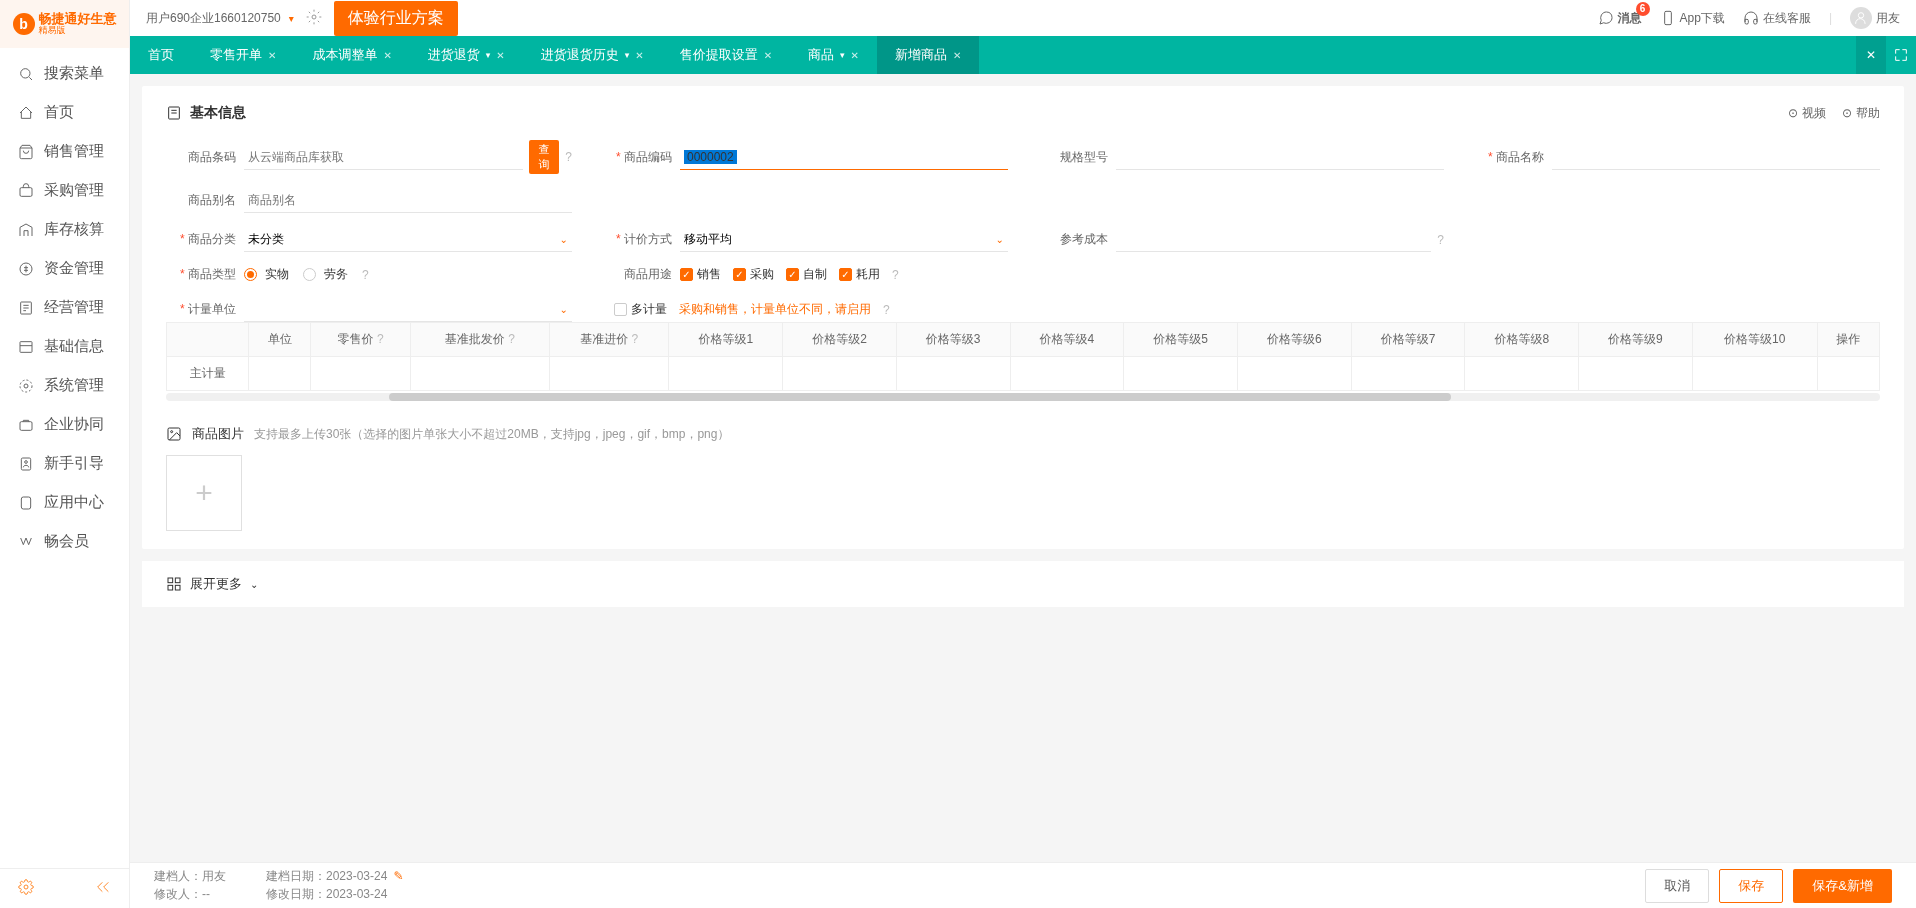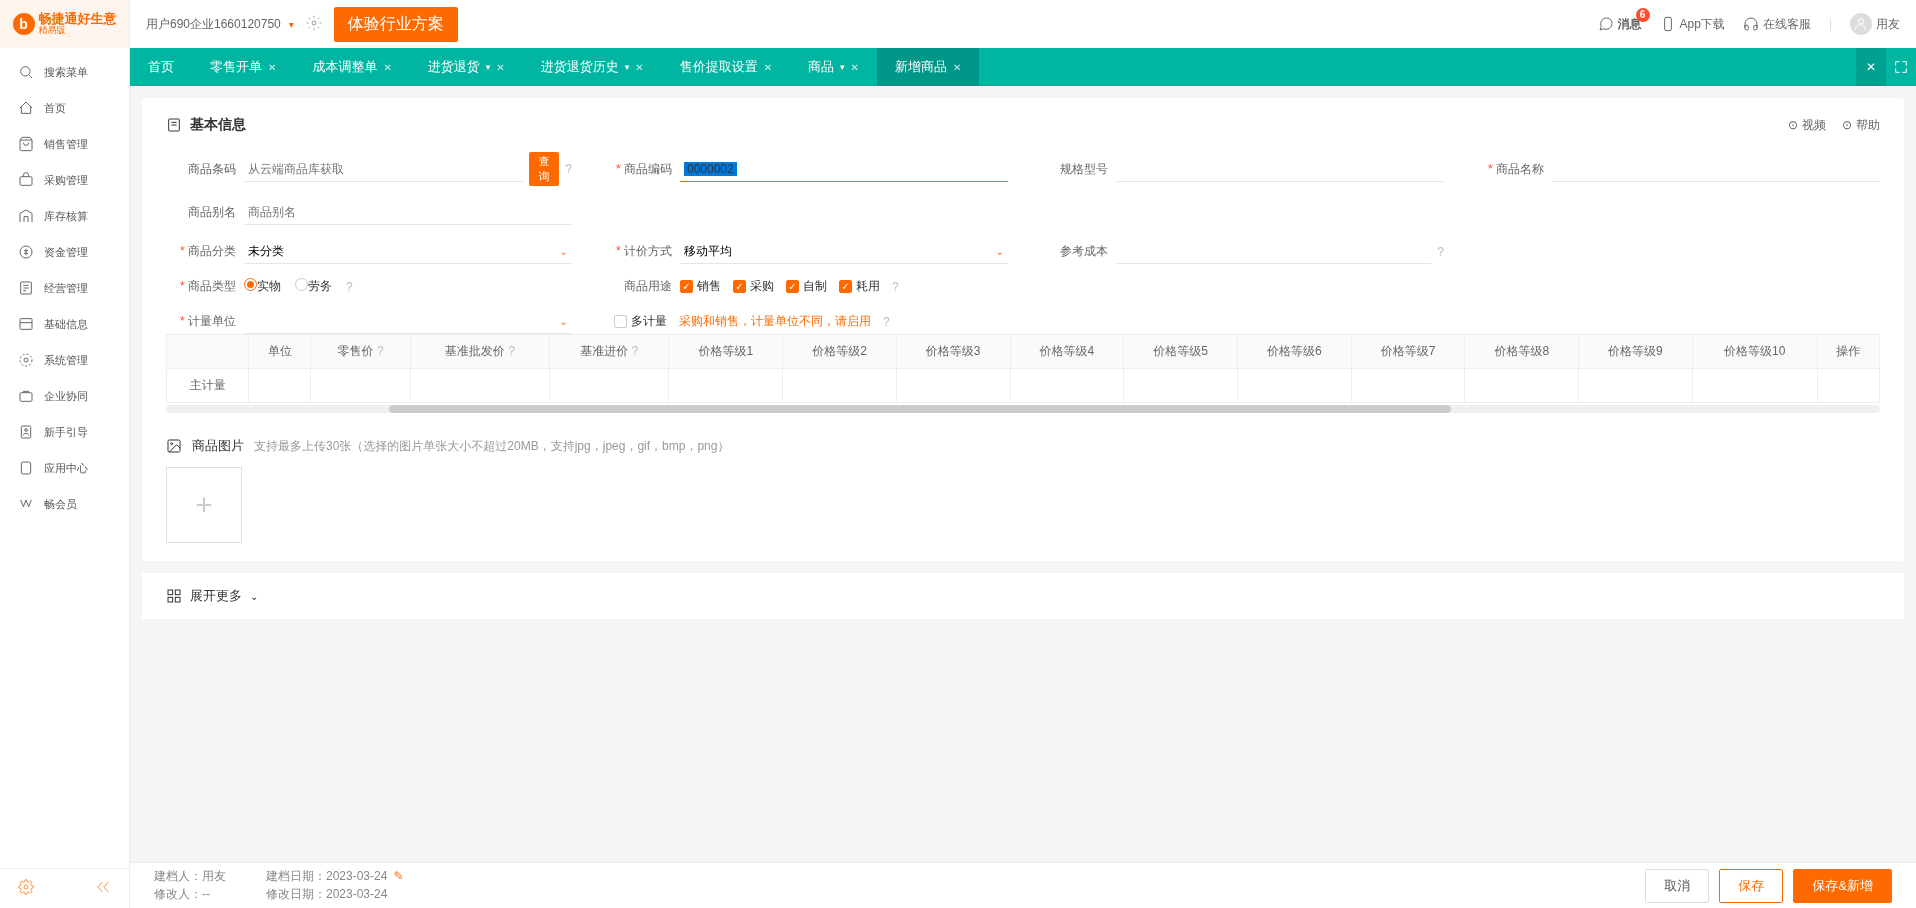--- a/index.html
+++ b/index.html
@@ -7,30 +7,30 @@
 .app { display: flex; height: 100vh; }
 
 
 .sidebar { width: 130px; background: #fff; border-right: 1px solid #eee; display: flex; flex-direction: column; }
 .logo-area { height: 48px; background: #fef5ef; display: flex; align-items: center; justify-content: center; gap: 4px; }
 .logo-icon { width: 22px; height: 22px; background: #ff6a00; border-radius: 50%; display: flex; align-items: center; justify-content: center; color: #fff; font-weight: bold; font-size: 14px; }
 .logo-text { display: flex; flex-direction: column; line-height: 1.1; }
 .logo-main { color: #ff6a00; font-size: 13px; font-weight: 600; }
 .logo-sub { color: #ff6a00; font-size: 9px; }
 .menu { flex: 1; padding: 6px 0; }
-.menu-item { display: flex; align-items: center; gap: 10px; padding: 10px 18px; color: #555; cursor: pointer; font-size: 11px; }
+.menu-item { display: flex; align-items: center; gap: 10px; padding: 10px 18px; color: #555; cursor: pointer; font-size: 15px; }
 .menu-icon { width: 16px; height: 16px; display: inline-flex; align-items: center; justify-content: center; color: #666; }
 .sidebar-footer { display: flex; justify-content: space-between; padding: 10px 18px; border-top: 1px solid #eee; }
 .sidebar-footer span { color: #ff8b2e; cursor: pointer; }
 
 
 .main { flex: 1; display: flex; flex-direction: column; background: #f5f5f5; min-width: 0; }
 
 
-.topbar { height: 48px; background: #fff; display: flex; align-items: center; padding: 0 16px; gap: 12px; }
+.topbar { height: 36px; background: #fff; display: flex; align-items: center; padding: 0 16px; gap: 12px; }
 .user-select { display: flex; align-items: center; gap: 8px; color: #666; font-size: 12px; cursor: pointer; }
 .caret { color: #ff6a00; font-size: 10px; }
 .gear { color: #999; cursor: pointer; }
 .orange-btn { background: #ff6a00; color: #fff; border: none; border-radius: 2px; padding: 7px 14px; font-size: 16px; cursor: pointer; }
 .topbar-spacer { flex: 1; }
 .topbar-right { display: flex; align-items: center; gap: 18px; color: #666; }
 .tb-item { display: flex; align-items: center; gap: 4px; cursor: pointer; font-size: 12px; }
 .badge { position: relative; font-weight: bold; }
 .badge-num { position: absolute; top: -8px; right: -8px; background: #ff4d2e; color: #fff; border-radius: 8px; font-size: 10px; padding: 0 4px; line-height: 14px; min-width: 14px; text-align: center; }
 .avatar { width: 22px; height: 22px; border-radius: 50%; background: #ddd; display: inline-flex; align-items: center; justify-content: center; color: #fff; }
@@ -59,21 +59,21 @@
 .field-label { width: 70px; text-align: right; color: #666; font-size: 12px; flex-shrink: 0; }
 .field-label.req::before { content: "* "; color: #ff4d2e; }
 .field-control { flex: 1; min-width: 0; position: relative; display: flex; align-items: center; gap: 6px; }
 .input { width: 100%; border: none; border-bottom: 1px solid #e5e5e5; padding: 5px 4px; font-size: 12px; outline: none; background: transparent; }
 .input.active { border-bottom: 1px solid #ff6a00; }
 .input-wrap-selected { display: inline-block; background: #0078d7; padding: 0 3px; }
 .select-arrow { position: absolute; right: 4px; color: #ff6a00; font-size: 10px; pointer-events: none; }
 .mini-btn { background: #ff6a00; color: #fff; border: none; font-size: 11px; padding: 2px 6px; border-radius: 2px; cursor: pointer; }
 .help { color: #bbb; font-size: 12px; cursor: pointer; }
 .radio-group { display: flex; gap: 14px; align-items: center; }
-.radio-item { display: flex; align-items: flex-start; gap: 0; cursor: pointer; }
+.radio-item { display: flex; align-items: center; gap: 8px; cursor: pointer; }
 .radio-dot { width: 13px; height: 13px; border: 1px solid #ccc; border-radius: 50%; display: inline-flex; align-items: center; justify-content: center; }
 .radio-dot.checked { border-color: #ff6a00; }
 .radio-dot.checked::after { content: ""; width: 7px; height: 7px; background: #ff6a00; border-radius: 50%; }
 .check-group { display: flex; gap: 12px; align-items: center; flex-wrap: wrap; }
 .check-item { display: flex; align-items: center; gap: 4px; cursor: pointer; }
 .checkbox { width: 13px; height: 13px; border: 1px solid #ccc; border-radius: 2px; display: inline-flex; align-items: center; justify-content: center; font-size: 10px; color: #fff; }
 .checkbox.checked { background: #ff6a00; border-color: #ff6a00; }
 .checkbox.checked::after { content: "✓"; }
 .multi-note { color: #ff6a00; font-size: 12px; }
 

